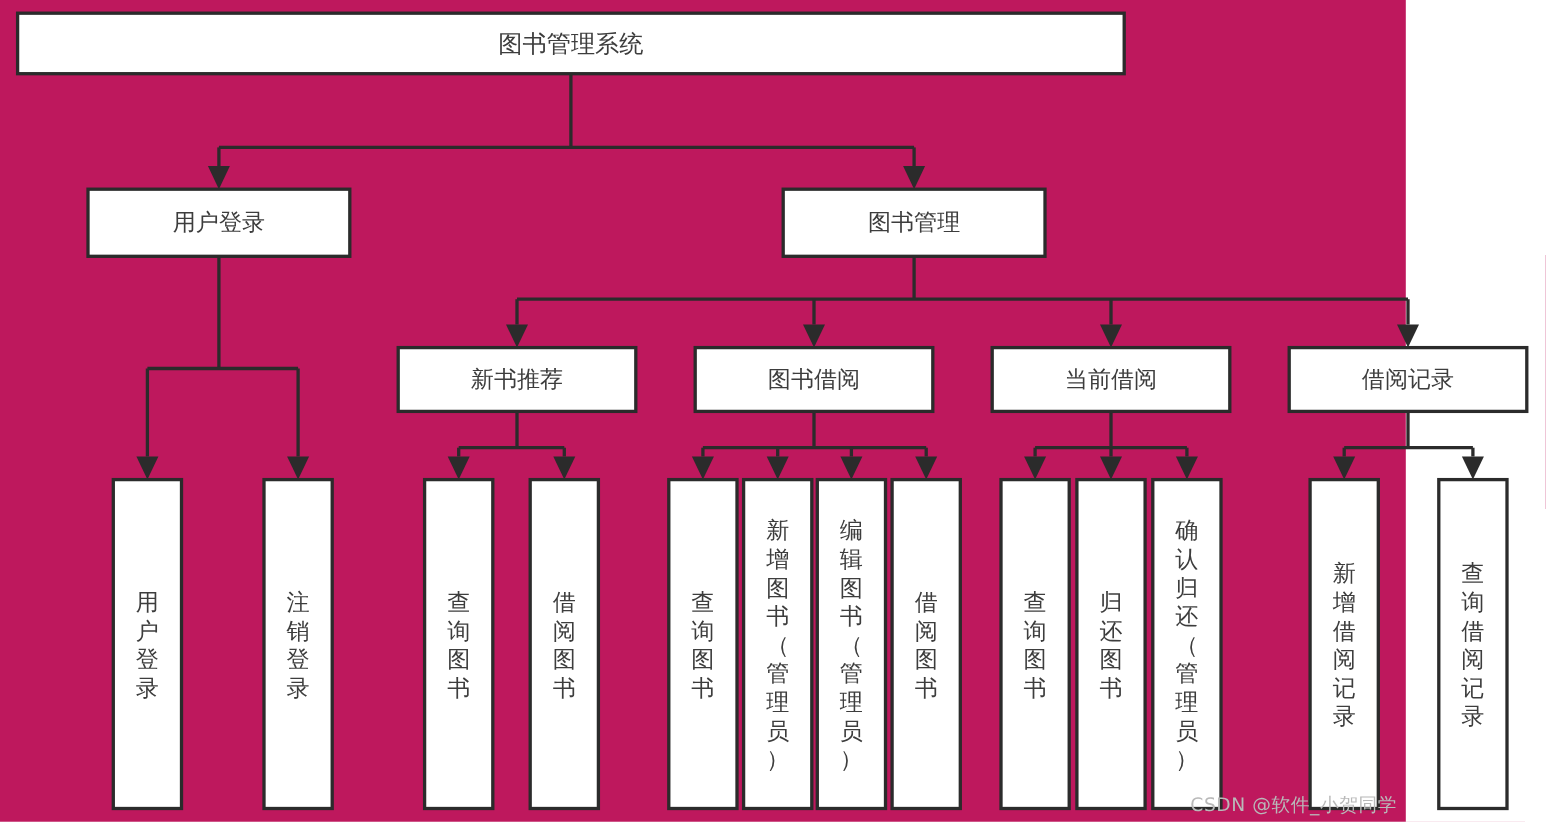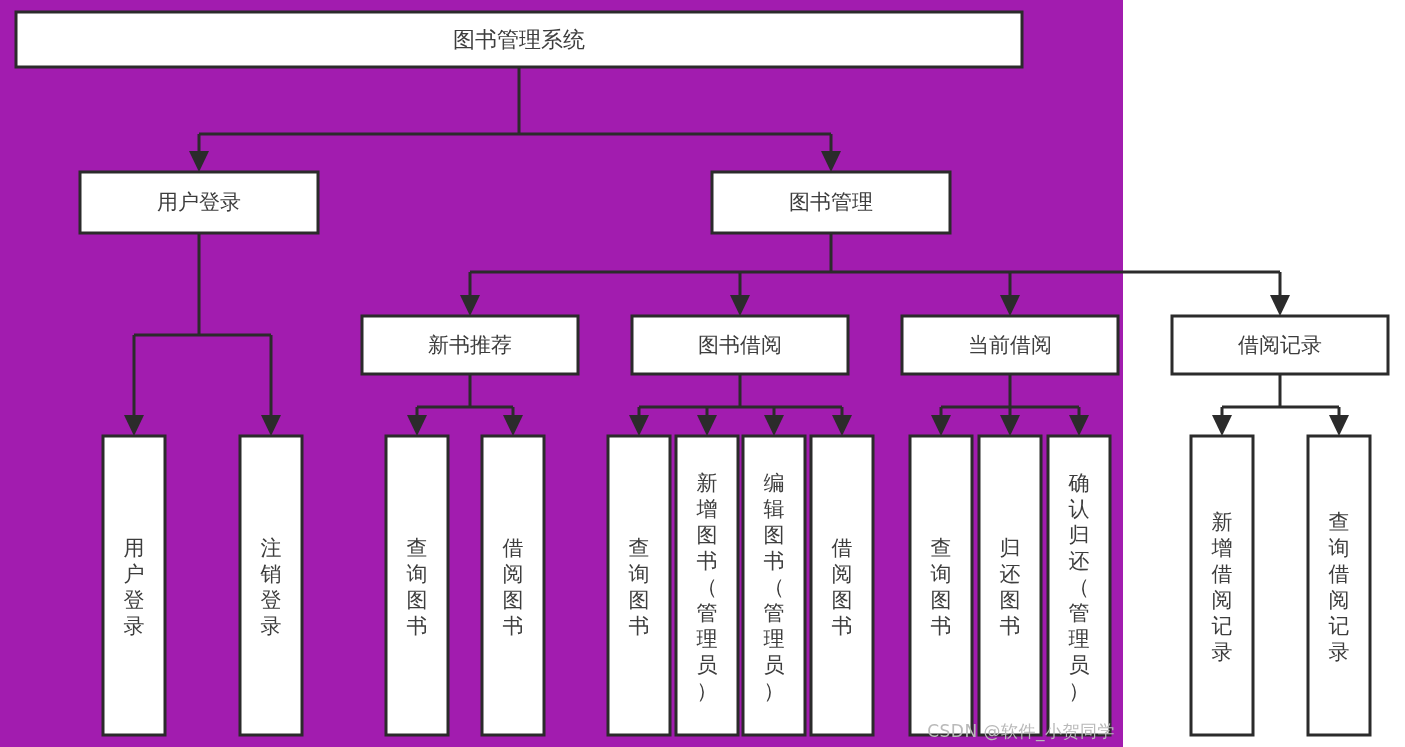--- a/index.html
+++ b/index.html
@@ -9,23 +9,23 @@
     background: #ffffff;
   }
   body {
     width: 1405px;
     height: 747px;
     font-family: "DejaVu Sans", "Liberation Sans", sans-serif;
     overflow: hidden;
   }
   #diagram-root {
     position: relative;
-    width: 1123px;
+    width: 1278px;
     height: 747px;
-    background: #a21caf;
+    background: #be185d;
   }
   svg.diagram {
     display: block;
     width: 1405px;
     height: 747px;
   }
   .node-rect {
     fill: #ffffff;
     stroke: #2b2b2b;
     stroke-width: 3;

